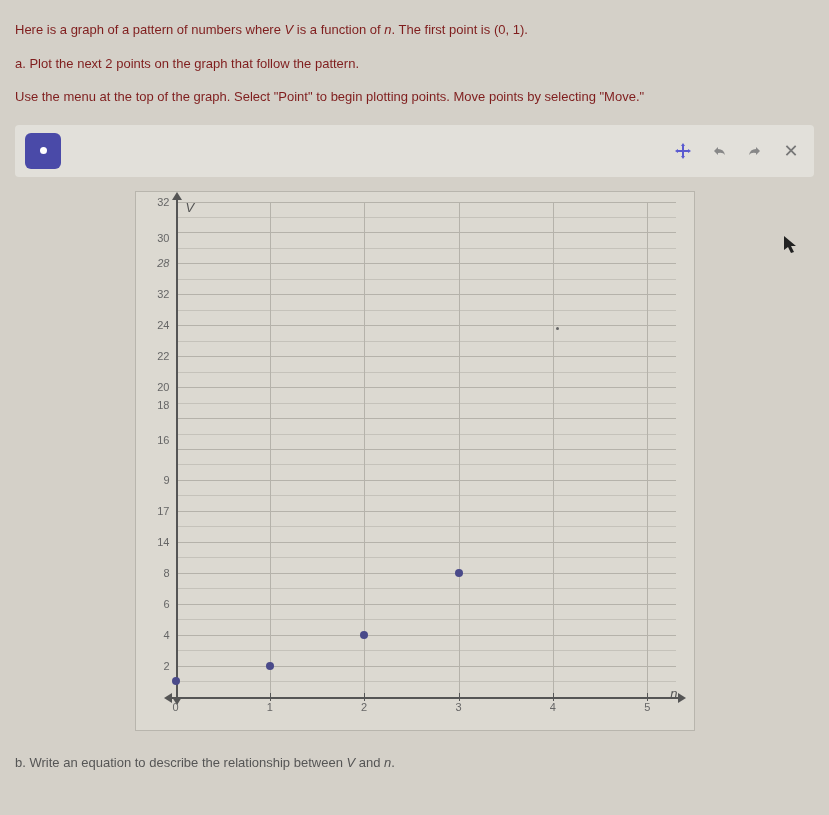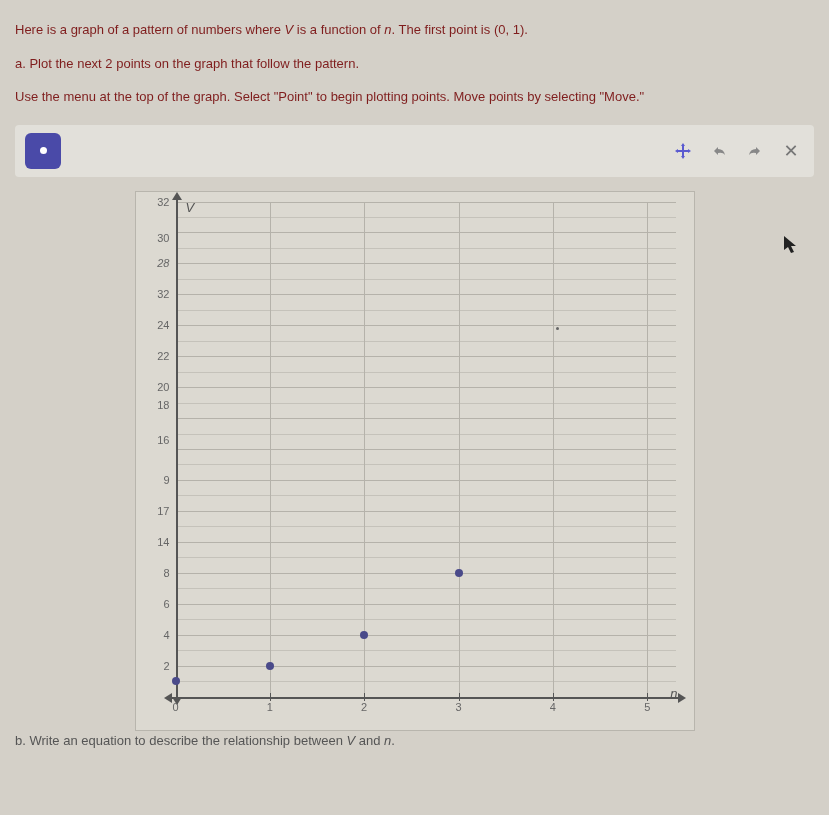--- a/index.html
+++ b/index.html
@@ -99,21 +99,21 @@
     }
     .stray-dot {
       position: absolute; width: 3px; height: 3px;
       background: #666; border-radius: 50%;
     }
     .cursor-icon {
       position: absolute;
       right: 30px; top: 235px;
       font-size: 18px; color: #222;
     }
-    .part-b { color: #555; }
+    .part-b { margin-top: 22px; color: #555; }
   </style>
 </head>
 <body>
 
 <div class="text-block">
   <span>Here is a graph of a pattern of numbers where </span><span class="ital">V</span><span> is a function of </span><span class="ital">n</span><span>. The first point is </span><span>(0, 1)</span><span>.</span>
 </div>
 <div class="text-block">a. Plot the next 2 points on the graph that follow the pattern.</div>
 <div class="text-block">Use the menu at the top of the graph. Select "Point" to begin plotting points. Move points by selecting "Move."</div>
 

